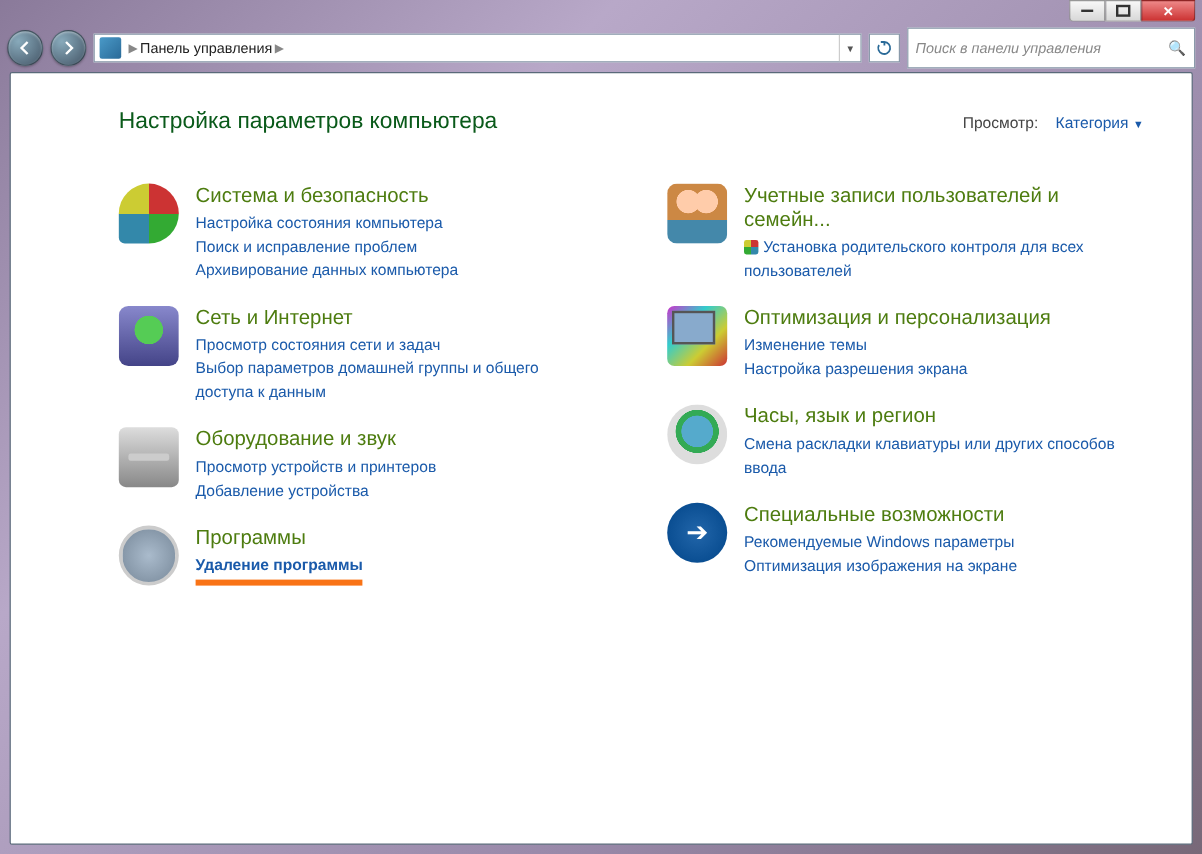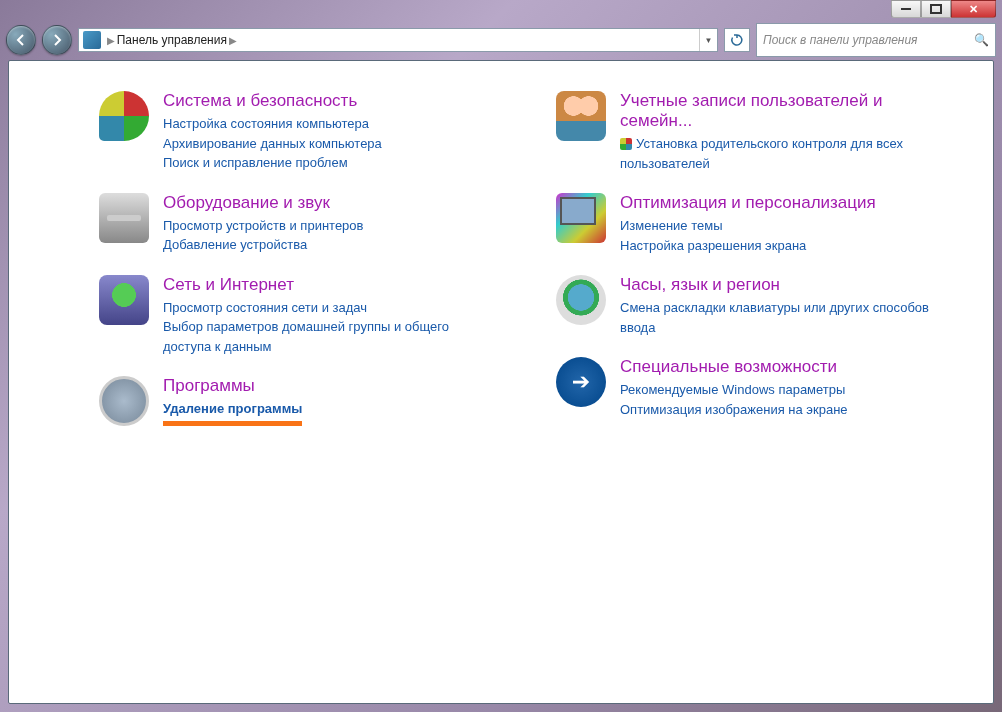--- a/index.html
+++ b/index.html
@@ -146,21 +146,21 @@
   align-items: flex-start;
 }
 .cat-icon {
   width: 50px; height: 50px;
   flex-shrink: 0;
   border-radius: 6px;
 }
 .cat-body { flex: 1; }
 .cat-title {
   font-size: 17px;
-  color: #a21caf;
+  color: #4d7c0f;
   cursor: pointer;
   margin-bottom: 3px;
   display: block;
 }
 .cat-link {
   display: block;
   font-size: 13px;
   color: #1a5aaa;
   cursor: pointer;
   line-height: 1.5;
@@ -224,53 +224,64 @@
         <path d="M7 2 A5 5 0 1 1 2.5 4.5 M7 2 L7 5 M7 2 L4 2" stroke="#2a6a98" stroke-width="1.5" fill="none"></path>
       </svg>
   </div>
   <div class="search-box">
     <span>Поиск в панели управления</span>
     <span class="mag">🔍</span>
   </div>
 </div>
 
 <div class="content">
+  <div class="header-row">
+    <div class="page-title">Настройка параметров компьютера</div>
+    <div class="view-selector">
+      <span>Просмотр:</span>
+      &nbsp;&nbsp;
+      <span class="link">
+        <span>Категория</span>
+        <span class="drop">▼</span>
+      </span>
+    </div>
+  </div>
 
   <div class="cat-grid">
     <div class="cat-col">
 
       <div class="cat-item">
         <div class="cat-icon ico-security"></div>
         <div class="cat-body">
           <a class="cat-title">Система и безопасность</a>
           <a class="cat-link">Настройка состояния компьютера</a>
+          <a class="cat-link">Поиск и исправление проблем</a>
           <a class="cat-link">Архивирование данных компьютера</a>
-          <a class="cat-link">Поиск и исправление проблем</a>
+        </div>
+      </div>
+
+      <div class="cat-item">
+        <div class="cat-icon ico-network"></div>
+        <div class="cat-body">
+          <a class="cat-title">Сеть и Интернет</a>
+          <a class="cat-link">Просмотр состояния сети и задач</a>
+          <a class="cat-link">Выбор параметров домашней группы и общего доступа к данным</a>
         </div>
       </div>
 
       <div class="cat-item">
         <div class="cat-icon ico-hardware"></div>
         <div class="cat-body">
           <a class="cat-title">Оборудование и звук</a>
           <a class="cat-link">Просмотр устройств и принтеров</a>
           <a class="cat-link">Добавление устройства</a>
         </div>
       </div>
 
       <div class="cat-item">
-        <div class="cat-icon ico-network"></div>
-        <div class="cat-body">
-          <a class="cat-title">Сеть и Интернет</a>
-          <a class="cat-link">Просмотр состояния сети и задач</a>
-          <a class="cat-link">Выбор параметров домашней группы и общего доступа к данным</a>
-        </div>
-      </div>
-
-      <div class="cat-item">
         <div class="cat-icon ico-programs"></div>
         <div class="cat-body">
           <a class="cat-title">Программы</a>
           <a class="cat-link"><span class="underlined">Удаление программы</span></a>
         </div>
       </div>
 
     </div>
 
     <div class="cat-col">

